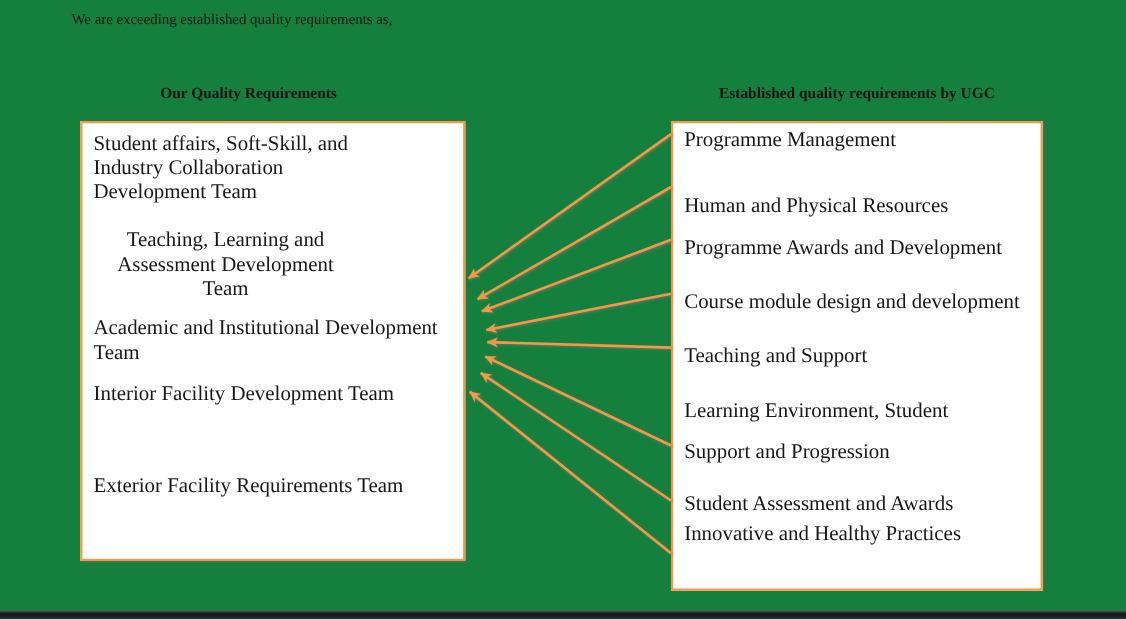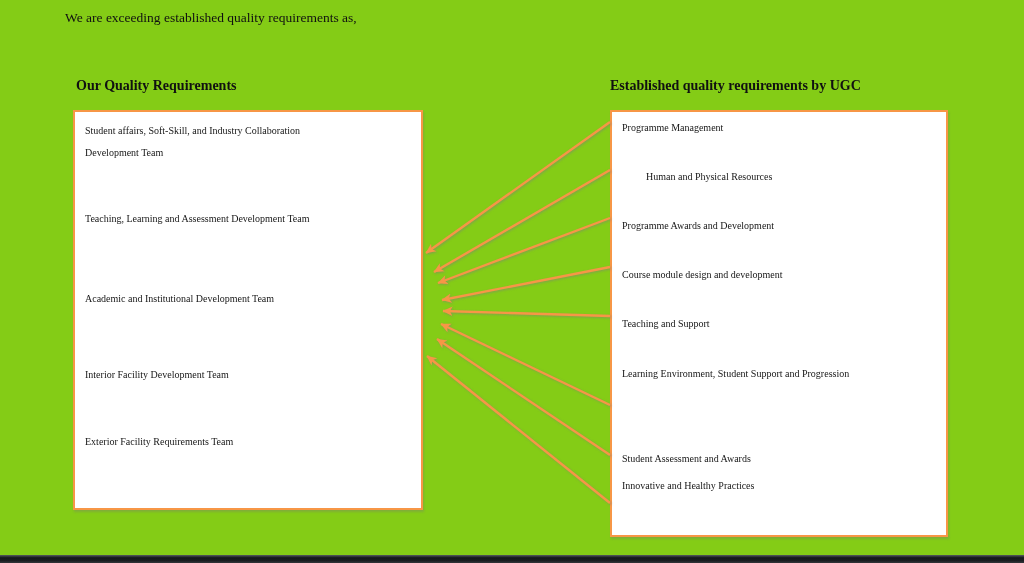--- a/index.html
+++ b/index.html
@@ -1,51 +1,52 @@
 <!DOCTYPE html>
 <html><head>
 <meta charset="utf-8">
 <style>
   html, body { margin: 0; padding: 0; background: #ffffff; }
   .page {
     position: relative;
     width: 1024px;
     height: 563px;
-    background: #84cc16;
+    background: #15803d;
     font-family: "Liberation Serif", "DejaVu Serif", serif;
     color: #111111;
     overflow: hidden;
   }
   .intro {
     position: absolute;
     left: 65px; top: 9px;
     font-size: 13.5px;
     line-height: 18px;
   }
   .panel-title {
     position: absolute;
     top: 77px;
     font-size: 14px;
     font-weight: bold;
+    text-align: center;
     line-height: 17px;
   }
   .panel-title.left  { left: 76px;  width: 300px; }
   .panel-title.right { left: 610px; width: 338px; }
   .orange-box {
     position: absolute;
     box-sizing: border-box;
     border: 2px solid #F79646;
     background: #ffffff;
     box-shadow: 1px 1.5px 2px rgba(120,120,120,0.35);
   }
   .box-left  { left: 73px;  top: 110px; width: 350px; height: 400px; }
   .box-right { left: 610px; top: 110px; width: 338px; height: 427px; }
   .item {
     position: absolute;
-    font-size: 10px;
+    font-size: 19px;
     color: #161616;
   }
   .team-item { left: 85px; line-height: 22px; }
   .req-item  { left: 622px; line-height: 18px; width: 320px; }
   .arrows-svg {
     position: absolute;
     left: 0; top: 0;
     pointer-events: none;
     filter: drop-shadow(1.2px 1.8px 1.2px rgba(125,125,125,0.55));
   }
@@ -68,27 +69,27 @@
 
   <div class="intro">We are exceeding established quality requirements as,</div>
 
   <div class="panel-title left">Our Quality Requirements</div>
   <div class="panel-title right">Established quality requirements by UGC</div>
 
   <div class="orange-box box-left" style="border-color: rgb(247, 150, 70);"></div>
   <div class="orange-box box-right" style="border-color: rgb(247, 150, 70);"></div>
 
   <div class="item team-item" style="top:120px; width:250px;">Student affairs, Soft-Skill, and Industry Collaboration Development Team</div>
-  <div class="item team-item" style="top:208px; width:240px;">Teaching, Learning and Assessment Development Team</div>
+  <div class="item team-item" style="top:208px; width:240px;text-align:center;">Teaching, Learning and Assessment Development Team</div>
   <div class="item team-item" style="top:288px; width:330px;">Academic and Institutional Development Team</div>
-  <div class="item team-item" style="top:364px; width:330px;">Interior Facility Development Team</div>
+  <div class="item team-item" style="top:348px; width:330px;">Interior Facility Development Team</div>
   <div class="item team-item" style="top:431px; width:330px;">Exterior Facility Requirements Team</div>
 
   <div class="item req-item" style="top:119px;">Programme Management</div>
-  <div class="item req-item" style="top:168px;margin-left:24px;">Human and Physical Resources</div>
+  <div class="item req-item" style="top:179px;">Human and Physical Resources</div>
   <div class="item req-item" style="top:217px;">Programme Awards and Development</div>
   <div class="item req-item" style="top:266px;">Course module design and development</div>
   <div class="item req-item" style="top:315px;">Teaching and Support</div>
   <div class="item req-item" style="top:355px; width:300px; line-height:37px;">Learning Environment, Student Support and Progression</div>
   <div class="item req-item" style="top:450px;">Student Assessment and Awards</div>
   <div class="item req-item" style="top:477px;">Innovative and Healthy Practices</div>
 
   <svg class="arrows-svg" width="1024" height="563" viewBox="0 0 1024 563" style="color: rgb(247, 150, 70);">
     <defs>
       <marker id="arrowhead" markerUnits="userSpaceOnUse" markerWidth="12" markerHeight="12" refX="9.5" refY="5" orient="auto">

